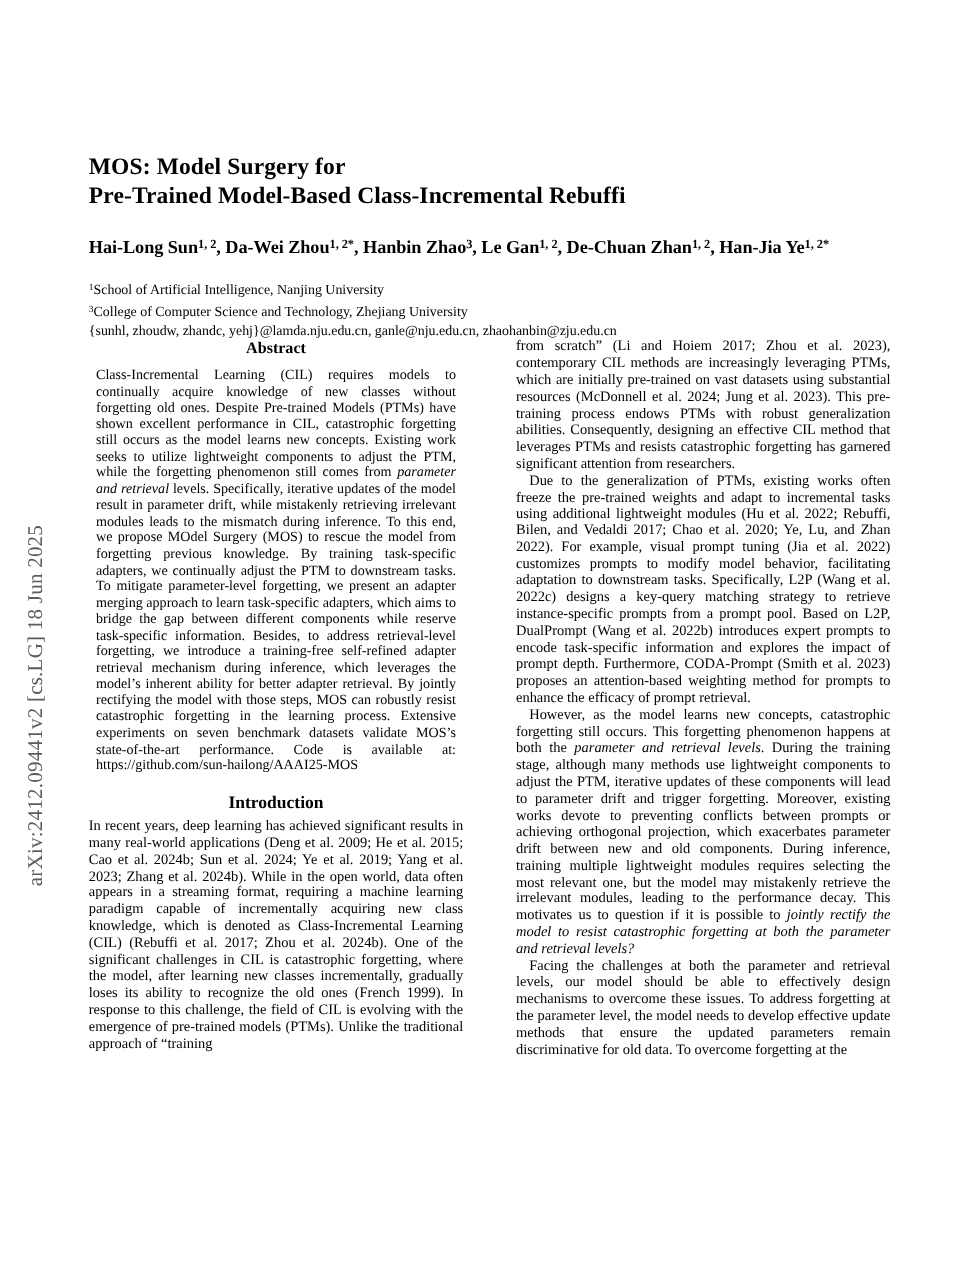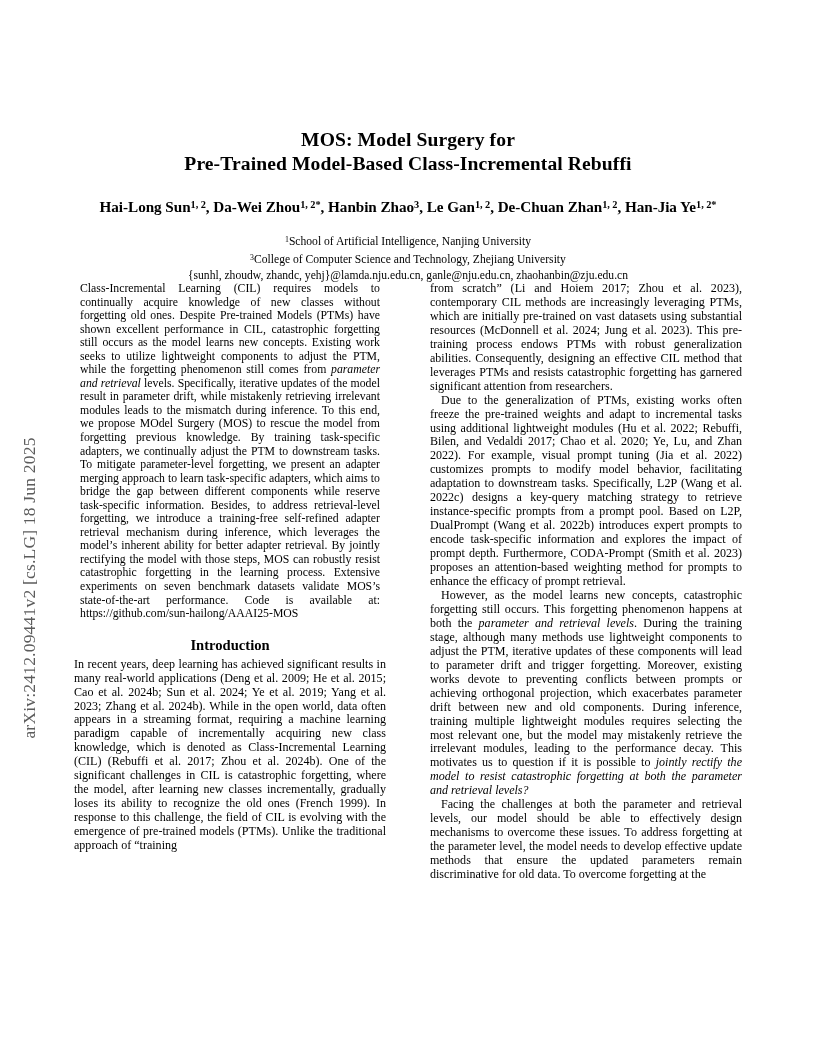--- a/index.html
+++ b/index.html
@@ -48,21 +48,21 @@
     position: absolute;
     left: 74px;
     top: 0;
     width: 668px;
     height: 1056px;
   }
 
   
   #titleblock {
     padding-top: 128px;
-    text-align: center;
+    text-align: left;
   }
   .paper-title {
     font-size: 19.6px;
     font-weight: bold;
     line-height: 23.5px;
     margin: 0;
     letter-spacing: 0.1px;
   }
   .authors {
     font-size: 15.2px;
@@ -191,20 +191,21 @@
         <sup>3</sup>College of Computer Science and Technology, Zhejiang University
       </div>
       <div class="emails">{sunhl, zhoudw, zhandc, yehj}@lamda.nju.edu.cn, ganle@nju.edu.cn, zhaohanbin@zju.edu.cn</div>
     </div>
 
     <div id="columns">
 
       <div class="col col-left">
         <div id="left-col-inner">
 
+          <h2 class="section-head" id="abstract-head">Abstract</h2>
 
           <p class="abstract-body">Class-Incremental Learning (CIL) requires models to continually acquire knowledge of new classes without forgetting old ones. Despite Pre-trained Models (PTMs) have shown excellent performance in CIL, catastrophic forgetting still occurs as the model learns new concepts. Existing work seeks to utilize lightweight components to adjust the PTM, while the forgetting phenomenon still comes from <em>parameter and retrieval</em> levels. Specifically, iterative updates of the model result in parameter drift, while mistakenly retrieving irrelevant modules leads to the mismatch during inference. To this end, we propose MOdel Surgery (MOS) to rescue the model from forgetting previous knowledge. By training task-specific adapters, we continually adjust the PTM to downstream tasks. To mitigate parameter-level forgetting, we present an adapter merging approach to learn task-specific adapters, which aims to bridge the gap between different components while reserve task-specific information. Besides, to address retrieval-level forgetting, we introduce a training-free self-refined adapter retrieval mechanism during inference, which leverages the model’s inherent ability for better adapter retrieval. By jointly rectifying the model with those steps, MOS can robustly resist catastrophic forgetting in the learning process. Extensive experiments on seven benchmark datasets validate MOS’s state-of-the-art performance. Code is available at: https://github.com/sun-hailong/AAAI25-MOS</p>
 
           <h2 class="section-head" id="intro-head">Introduction</h2>
 
           <p class="body-par">In recent years, deep learning has achieved significant results in many real-world applications (Deng et al. 2009; He et al. 2015; Cao et al. 2024b; Sun et al. 2024; Ye et al. 2019; Yang et al. 2023; Zhang et al. 2024b). While in the open world, data often appears in a streaming format, requiring a machine learning paradigm capable of incrementally acquiring new class knowledge, which is denoted as Class-Incremental Learning (CIL) (Rebuffi et al. 2017; Zhou et al. 2024b). One of the significant challenges in CIL is catastrophic forgetting, where the model, after learning new classes incrementally, gradually loses its ability to recognize the old ones (French 1999). In response to this challenge, the field of CIL is evolving with the emergence of pre-trained models (PTMs). Unlike the traditional approach of “training</p>
 
         </div>
       </div>
 

